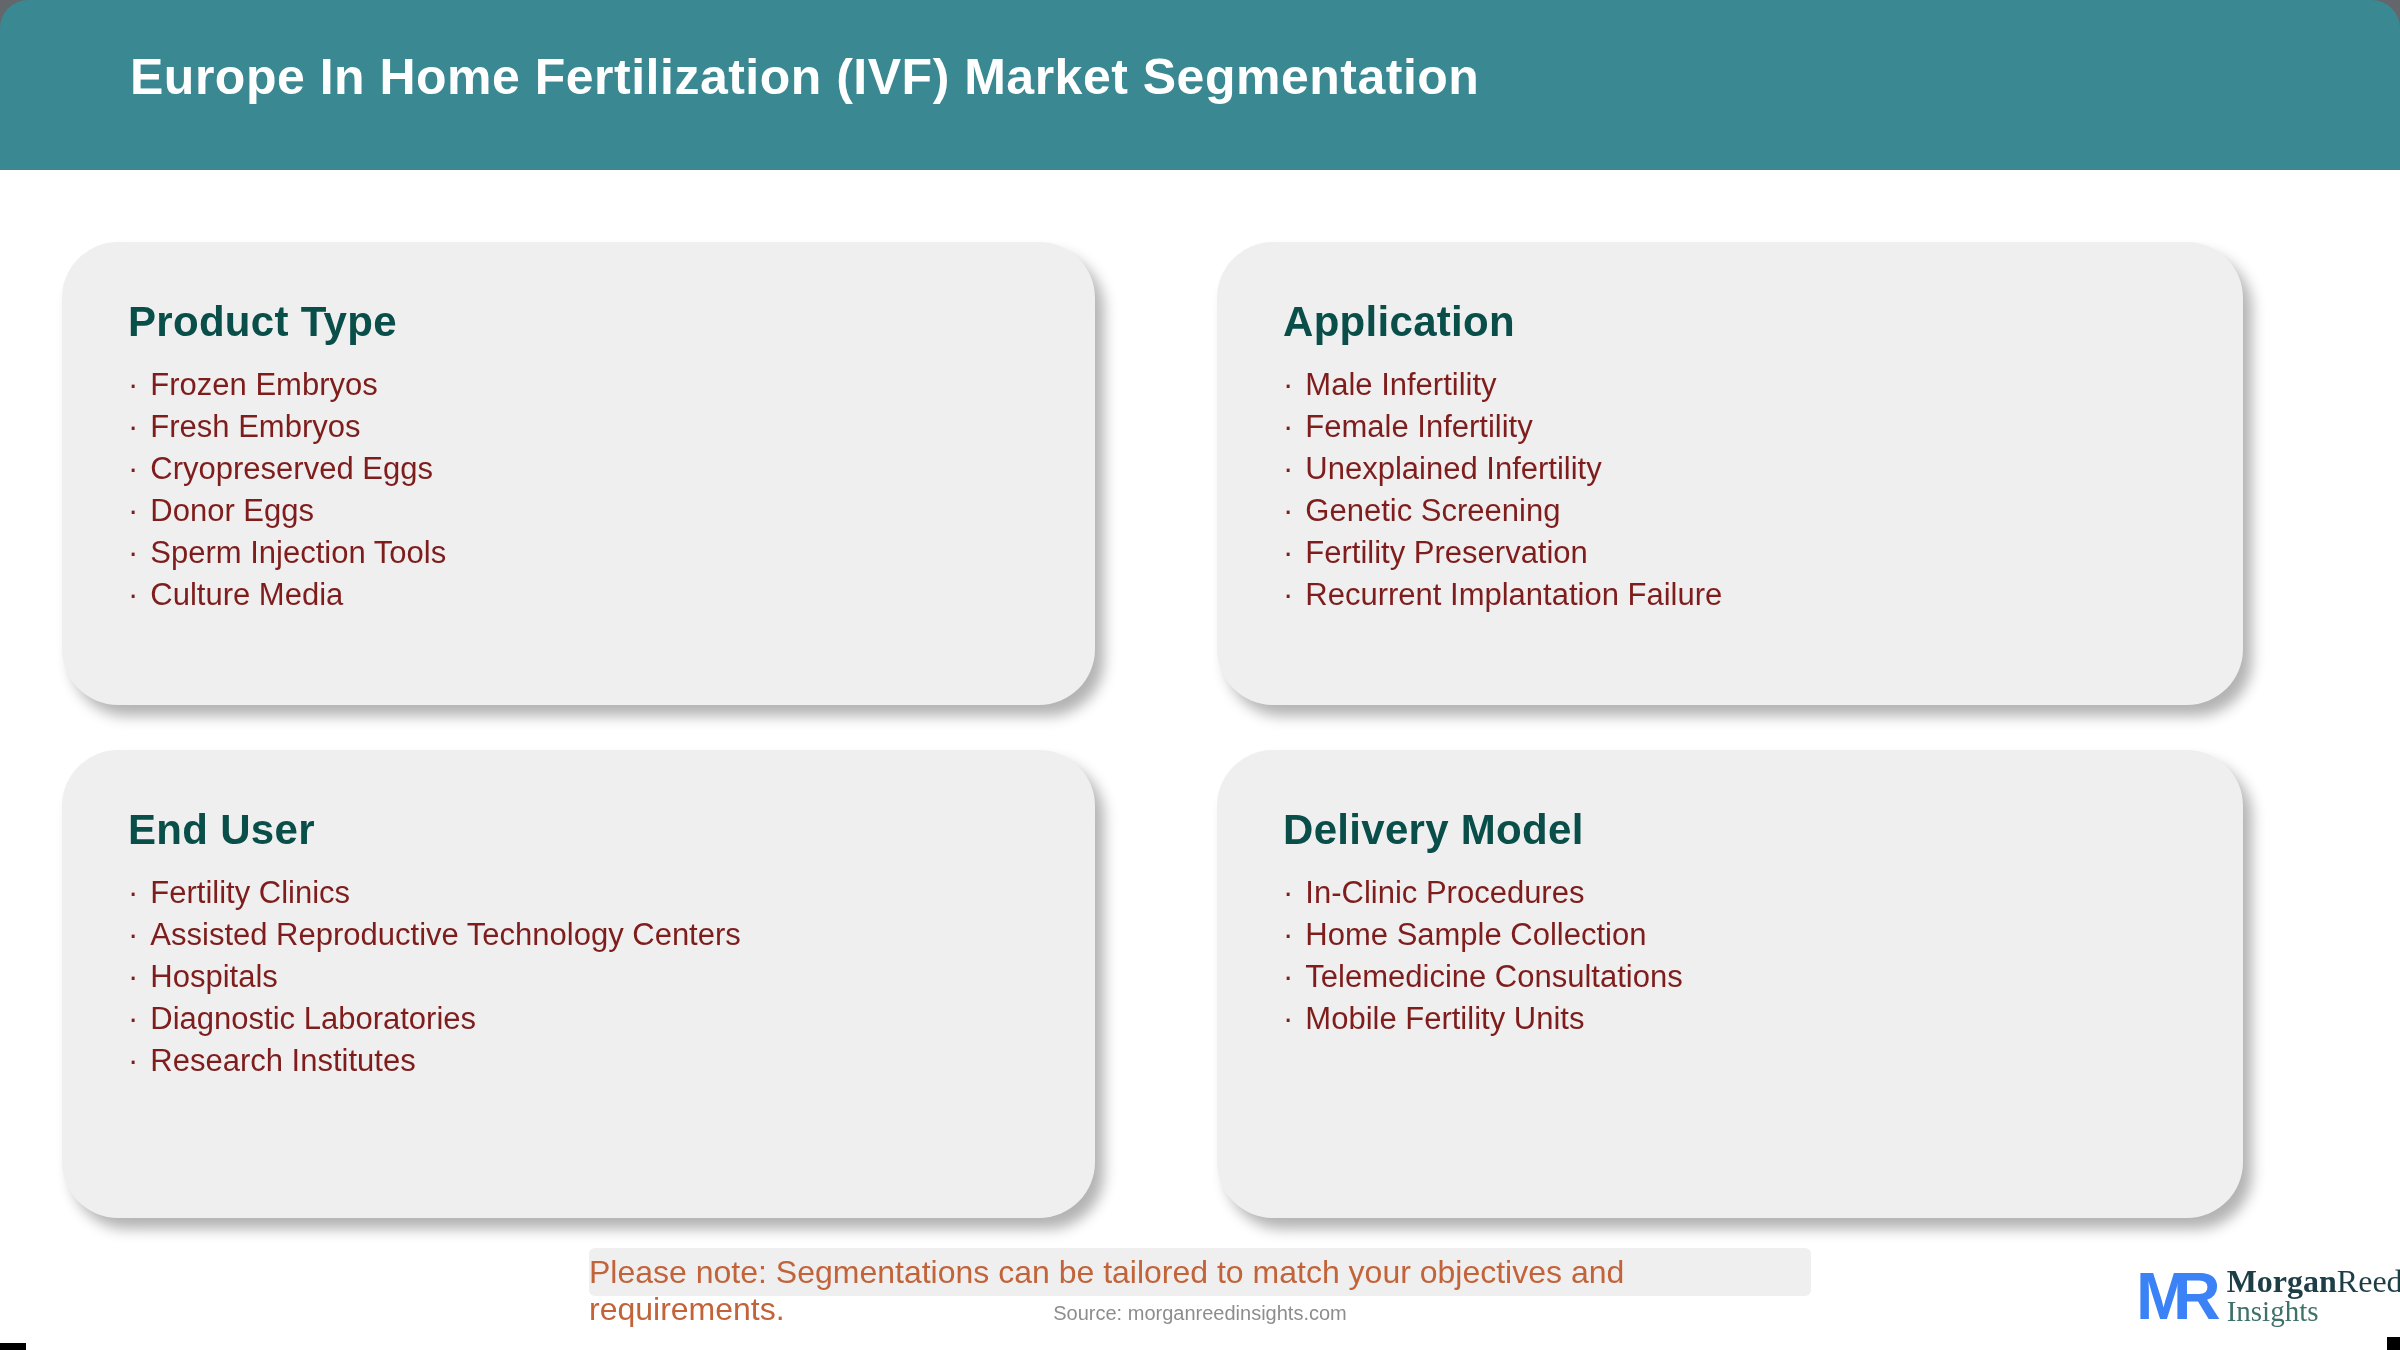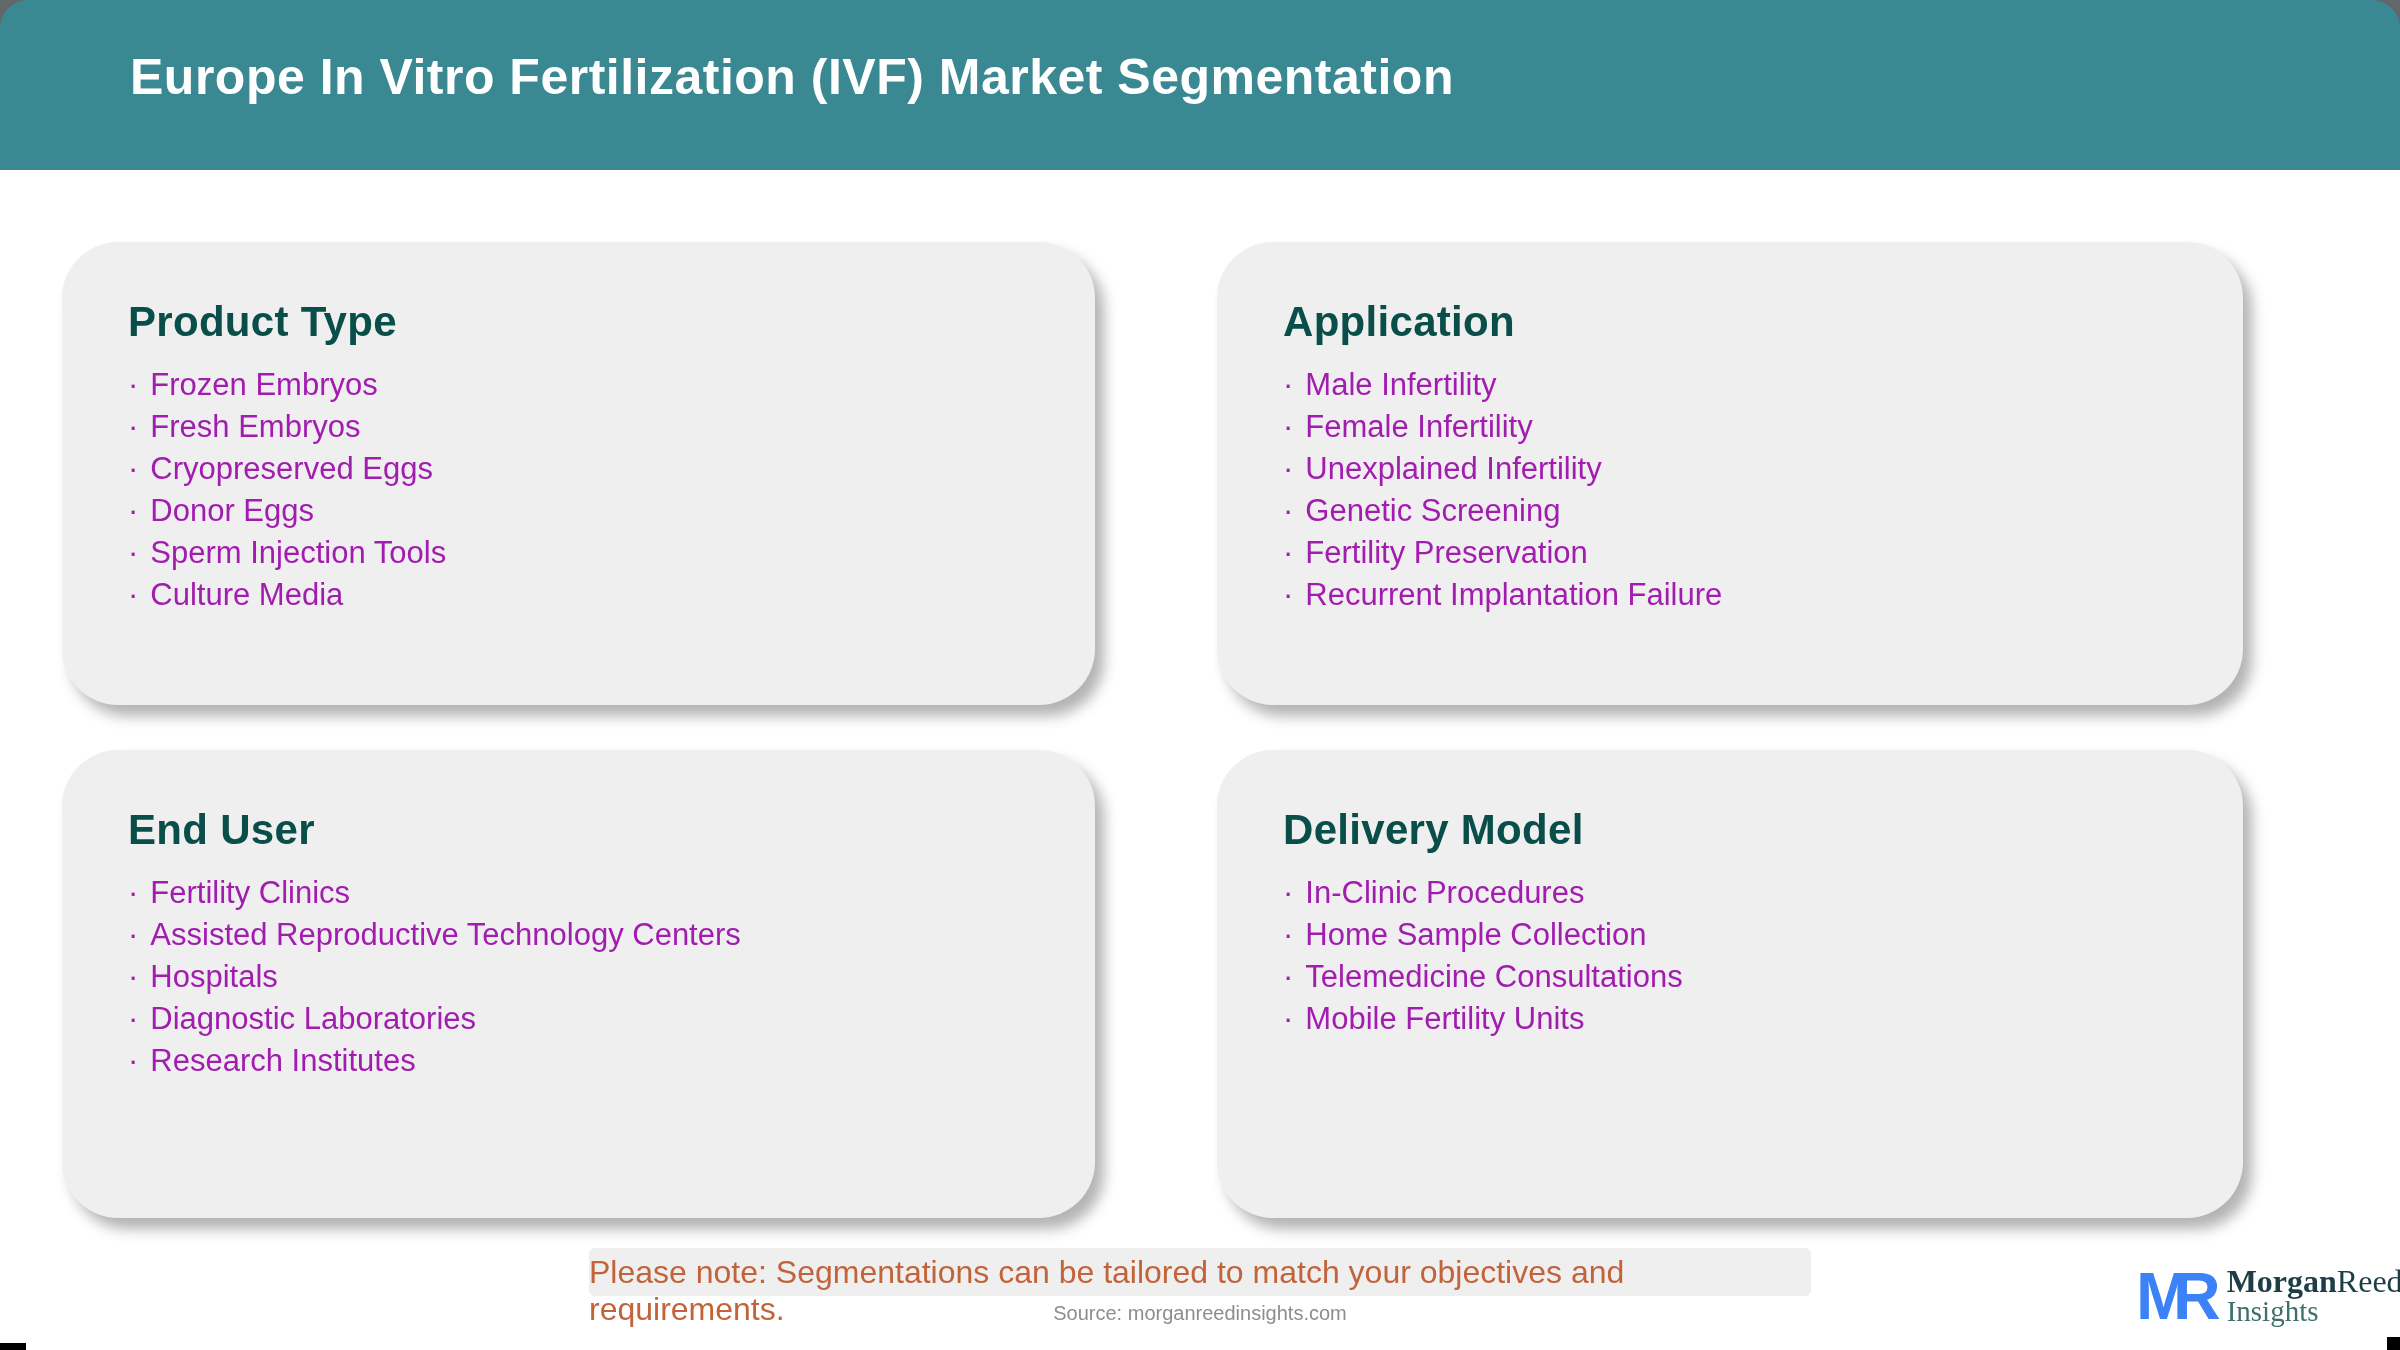--- a/index.html
+++ b/index.html
@@ -15,21 +15,21 @@
   
   .card{position:absolute;background:#efefef;border-radius:56px;
         box-shadow:9px 11px 14px rgba(0,0,0,0.30);box-sizing:border-box;
         padding:56px 50px 0 66px;}
   .card-product  {left:62px;  top:242px; width:1033px; height:463px;}
   .card-app      {left:1217px;top:242px; width:1026px; height:463px;}
   .card-enduser  {left:62px;  top:750px; width:1033px; height:468px;}
   .card-delivery {left:1217px;top:750px; width:1026px; height:468px;}
   .card h2{margin:0 0 18px 0;font-size:42px;font-weight:bold;color:#0a4e4a;letter-spacing:0.3px;}
   .card ul{list-style:none;margin:0;padding:0;}
-  .card li{font-size:31px;color:#a21caf;line-height:42px;white-space:nowrap;}
+  .card li{font-size:31px;color:#7f1d1d;line-height:42px;white-space:nowrap;}
   .card li::before{content:"·";margin-right:12px;}
 
   
   .note-pill{position:absolute;left:589px;top:1248px;width:1222px;height:48px;background:#efefef;
              border-radius:6px;display:flex;align-items:center;justify-content:center;}
   .note-pill span{color:#c2633a;font-size:32px;margin-top:38px;}
   .source{position:absolute;left:0;top:1302px;width:2400px;text-align:center;
           color:#8d8d8d;font-size:20px;}
 
   
@@ -47,21 +47,21 @@
   .corner-bl{left:0;bottom:0;width:26px;height:7px;}
   .corner-br{right:0;bottom:0;width:13px;height:13px;}
 </style>
 </head>
 <body>
 
 <div class="page">
 
   <div class="header-bg">
     <header class="header">
-      <h1>Europe In Vitro Fertilization (IVF) Market Segmentation</h1>
+      <h1>Europe In Home Fertilization (IVF) Market Segmentation</h1>
     </header>
   </div>
 
   <section class="card card-product">
     <h2>Product Type</h2>
     <ul>
       <li>Frozen Embryos</li>
       <li>Fresh Embryos</li>
       <li>Cryopreserved Eggs</li>
       <li>Donor Eggs</li>

